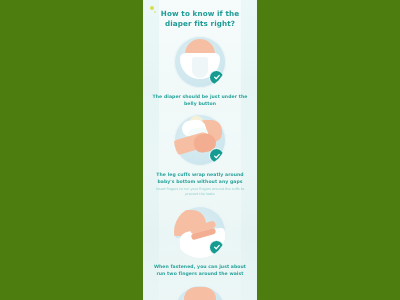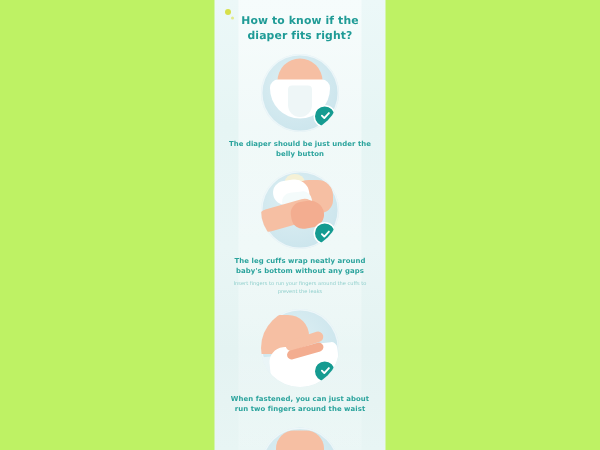--- a/index.html
+++ b/index.html
@@ -5,21 +5,21 @@
   html,body{margin:0;padding:0;}
   body{
     width:400px;height:300px;
     background:#ffffff;
     font-family:"DejaVu Sans", sans-serif;
     overflow:hidden;
   }
   .stage{
     position:relative;
     width:400px;height:300px;
-    background:#bef264;
+    background:#4d7c0f;
     display:flex;align-items:flex-start;justify-content:center;
   }
   
   .infographic{
     position:relative;
     width:114px;height:300px;
     background:linear-gradient(180deg,#ecf8f8 0%,#e6f5f4 28%,#e9f6f5 55%,#e4f3f2 78%,#e8f5f4 100%);
     overflow:hidden;
     box-sizing:border-box;
     padding:0 4px;

